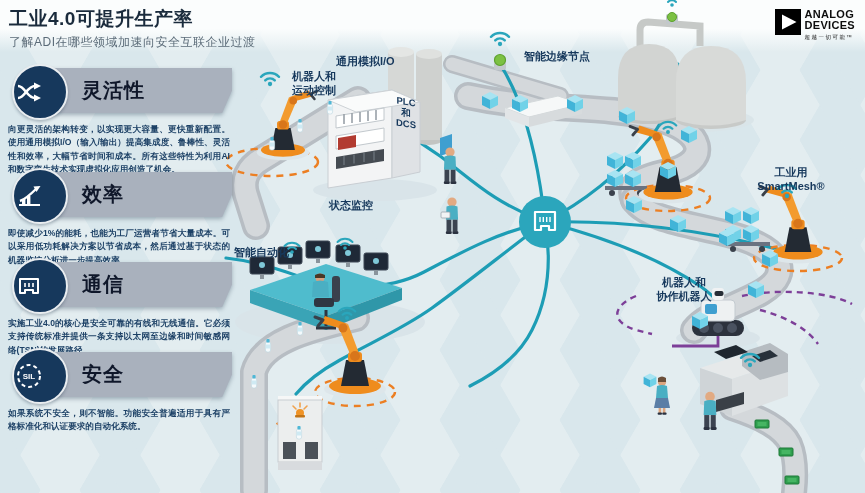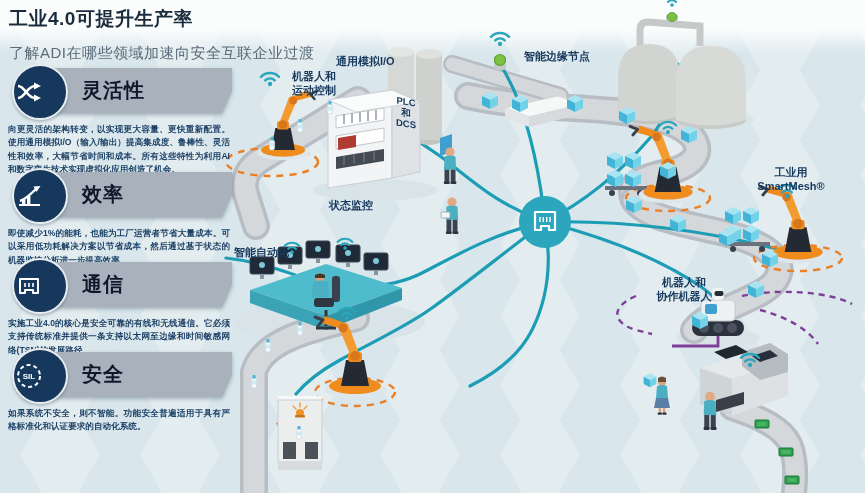--- a/index.html
+++ b/index.html
@@ -11,21 +11,21 @@
       linear-gradient(-60deg, #d9e7ec 25%, transparent 25.5%, transparent 74.5%, #d9e7ec 75%);
     background-size:120px 70px;
     font-family:"Liberation Sans", sans-serif;
   }
   .topfade{position:absolute;top:0;left:0;right:0;height:52px;
     background:linear-gradient(#fbfdfd 55%, rgba(251,253,253,0));}
   .scene{position:absolute;inset:0;}
   
   .hdrblock{position:absolute;left:9px;top:6px;width:330px;}
   .ptitle{font-size:19px;font-weight:800;color:#1a2b3c;letter-spacing:.5px;}
-  .psub{font-size:15px;color:#5b6b78;margin-top:12px;letter-spacing:.5px;}
+  .psub{font-size:12px;color:#5b6b78;margin-top:2px;letter-spacing:.5px;}
   
   .logo{position:absolute;top:9px;right:10px;display:flex;align-items:flex-start;gap:4px;}
   .logobox{width:26px;height:26px;background:#000;display:flex;align-items:center;justify-content:center;}
   .logotxt{display:flex;flex-direction:column;}
   .logoline{font-size:11px;font-weight:800;color:#0d0d0d;line-height:1.04;letter-spacing:.3px;}
   .tagline{font-size:5.5px;color:#222;margin-top:2px;letter-spacing:1.5px;}
   
   .sec{position:absolute;left:0;width:240px;}
   .hdrwrap{position:absolute;left:36px;top:0;width:196px;height:45px;
     filter:drop-shadow(0 2px 2px rgba(40,60,80,.35));}
@@ -364,20 +364,32 @@
   <div class="dlabel dcenter" style="left:644px;top:276px;width:80px;">
     <span>机器人和</span><br>
     <span>协作机器人</span>
   </div>
 
   <div class="hdrblock">
     <div class="ptitle">工业4.0可提升生产率</div>
     <div class="psub">了解ADI在哪些领域加速向安全互联企业过渡</div>
   </div>
 
+  <div class="logo">
+    <div class="logobox">
+      <svg width="26" height="26" viewBox="0 0 26 26">
+          <polygon points="7,5.5 21.5,13 7,20.5" fill="#ffffff"></polygon>
+        </svg>
+    </div>
+    <div class="logotxt">
+      <span class="logoline">ANALOG</span>
+      <span class="logoline">DEVICES</span>
+      <span class="tagline">超越一切可能™</span>
+    </div>
+  </div>
 
   <div>
     <div class="sec" style="top:68px;">
       <div class="hdrwrap">
           <div class="hdr">灵活性</div>
         </div>
       <div class="circ">
         <svg width="30" height="30" viewBox="0 0 30 30" fill="none">
           <path d="M4 21 C 11 21 13 9 21 9" stroke="#fff" stroke-width="2.6"></path>
           <path d="M4 9 C 11 9 13 21 21 21" stroke="#fff" stroke-width="2.6"></path>

